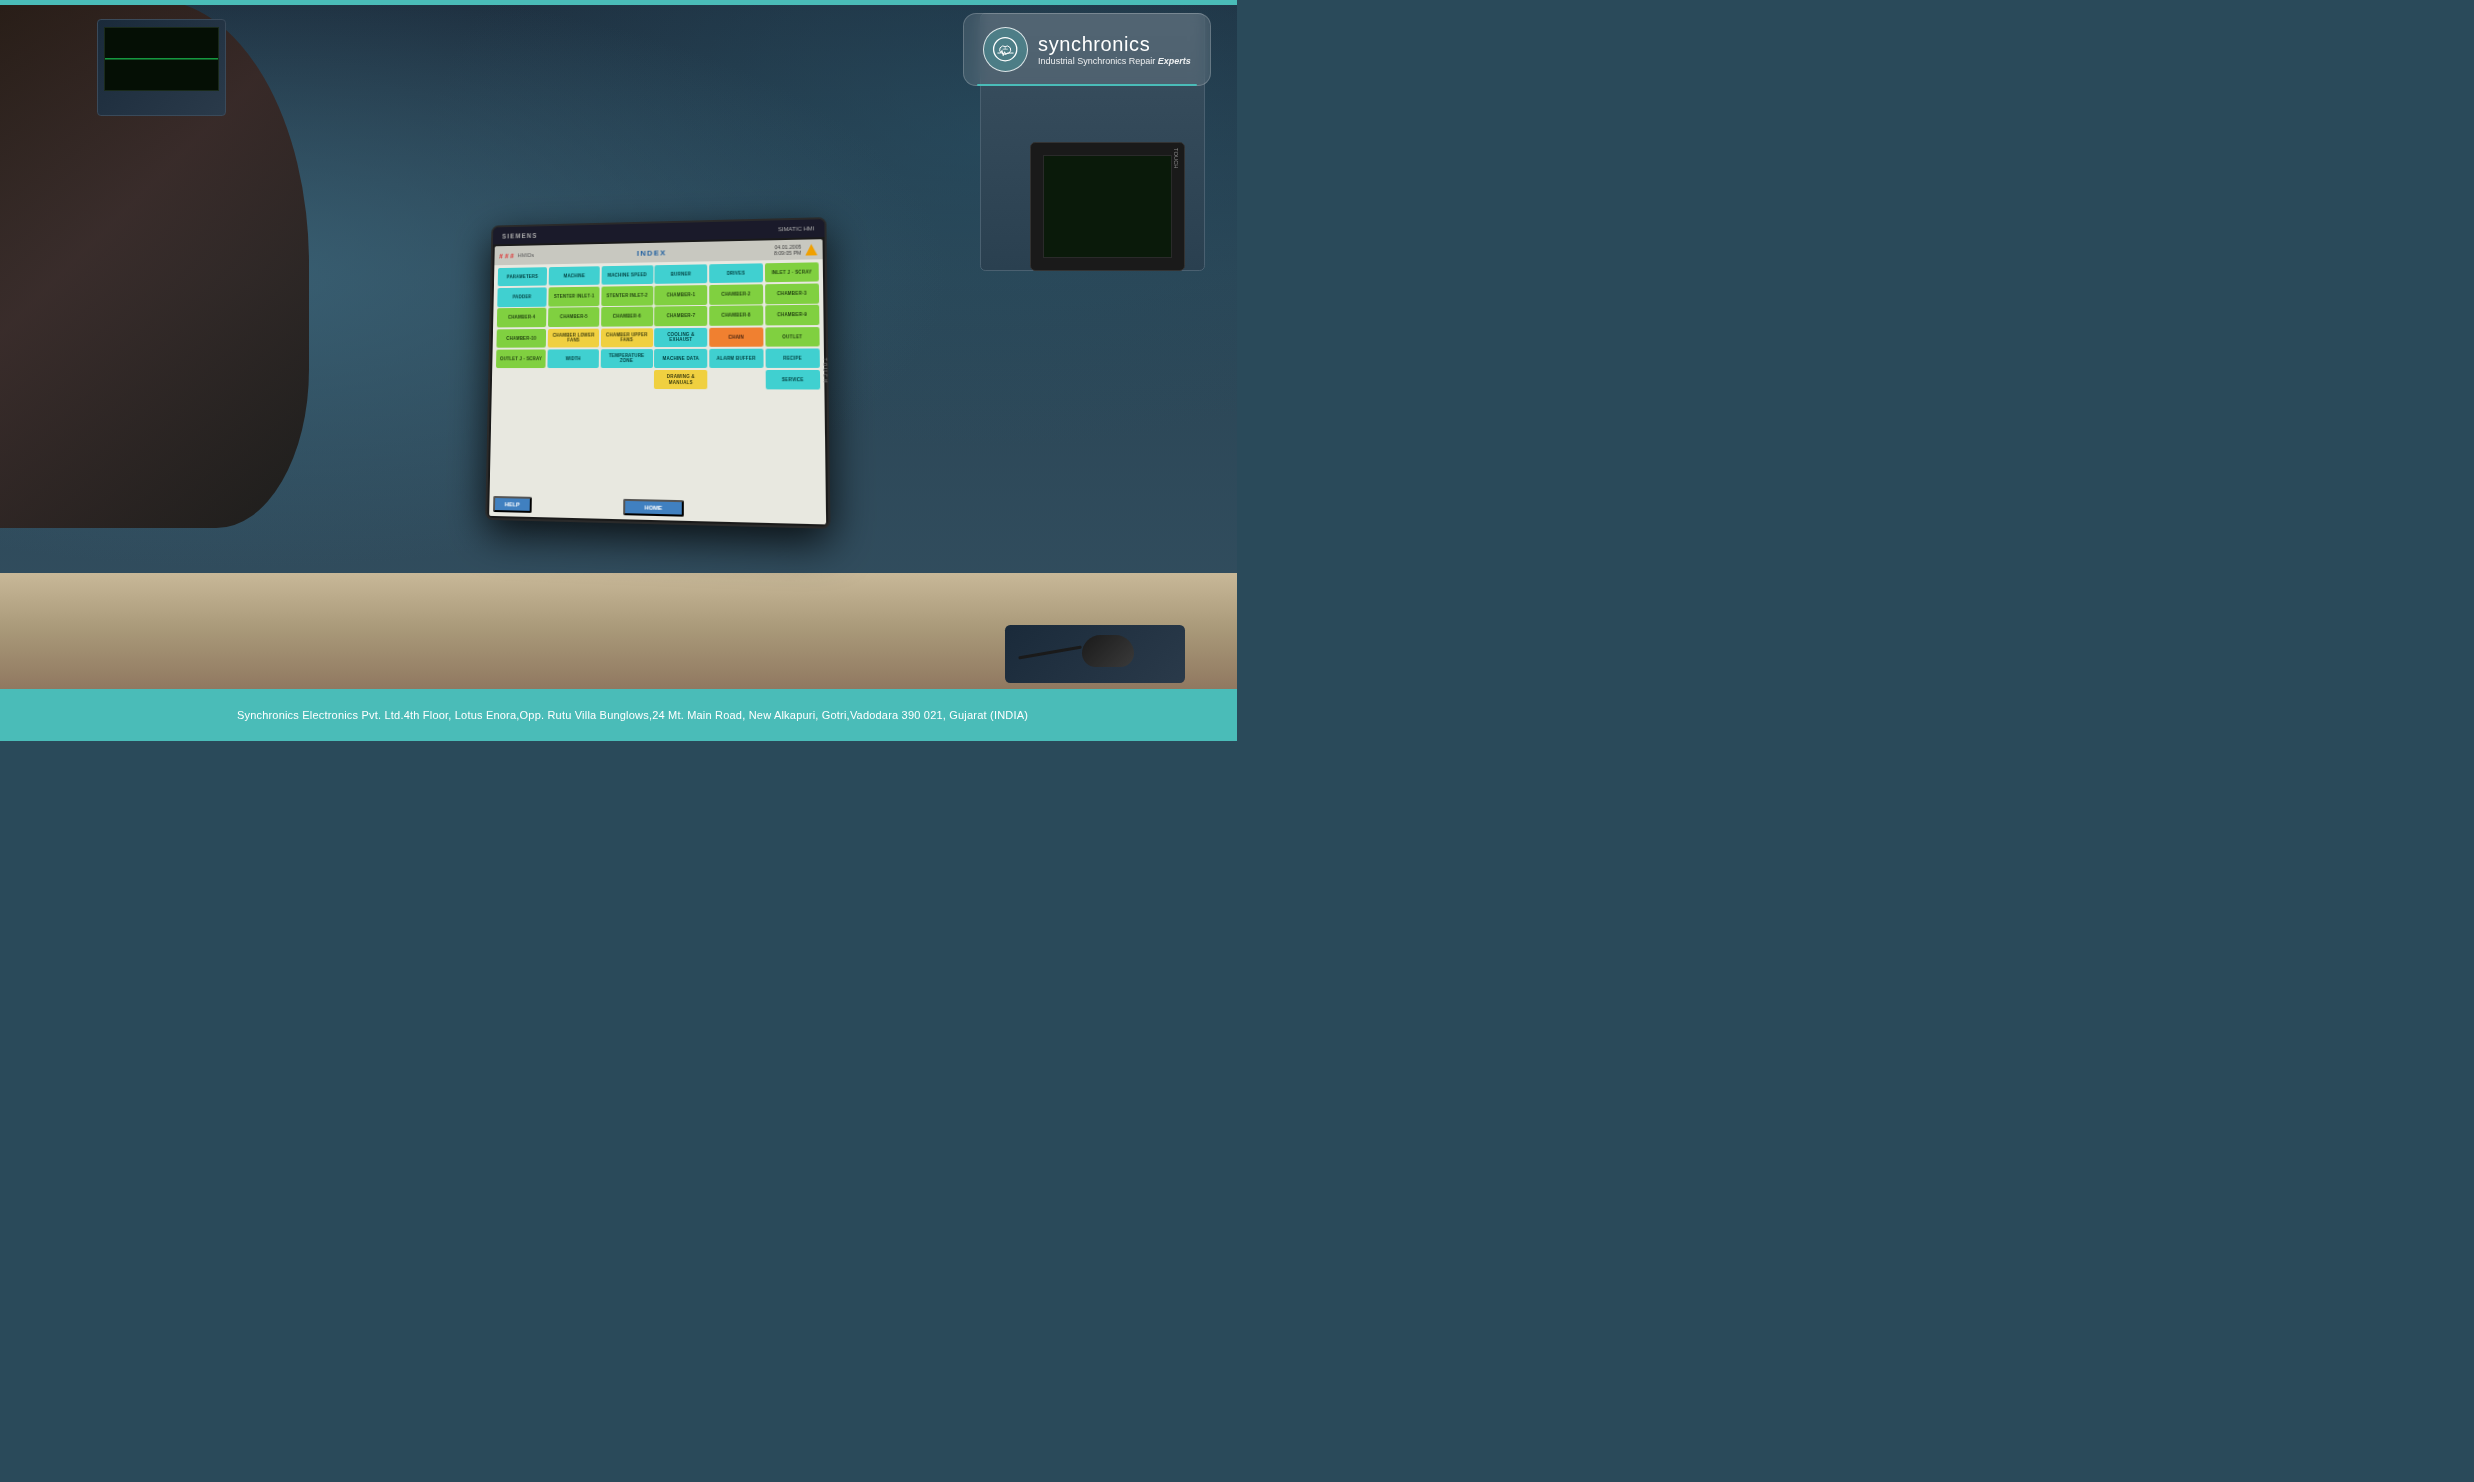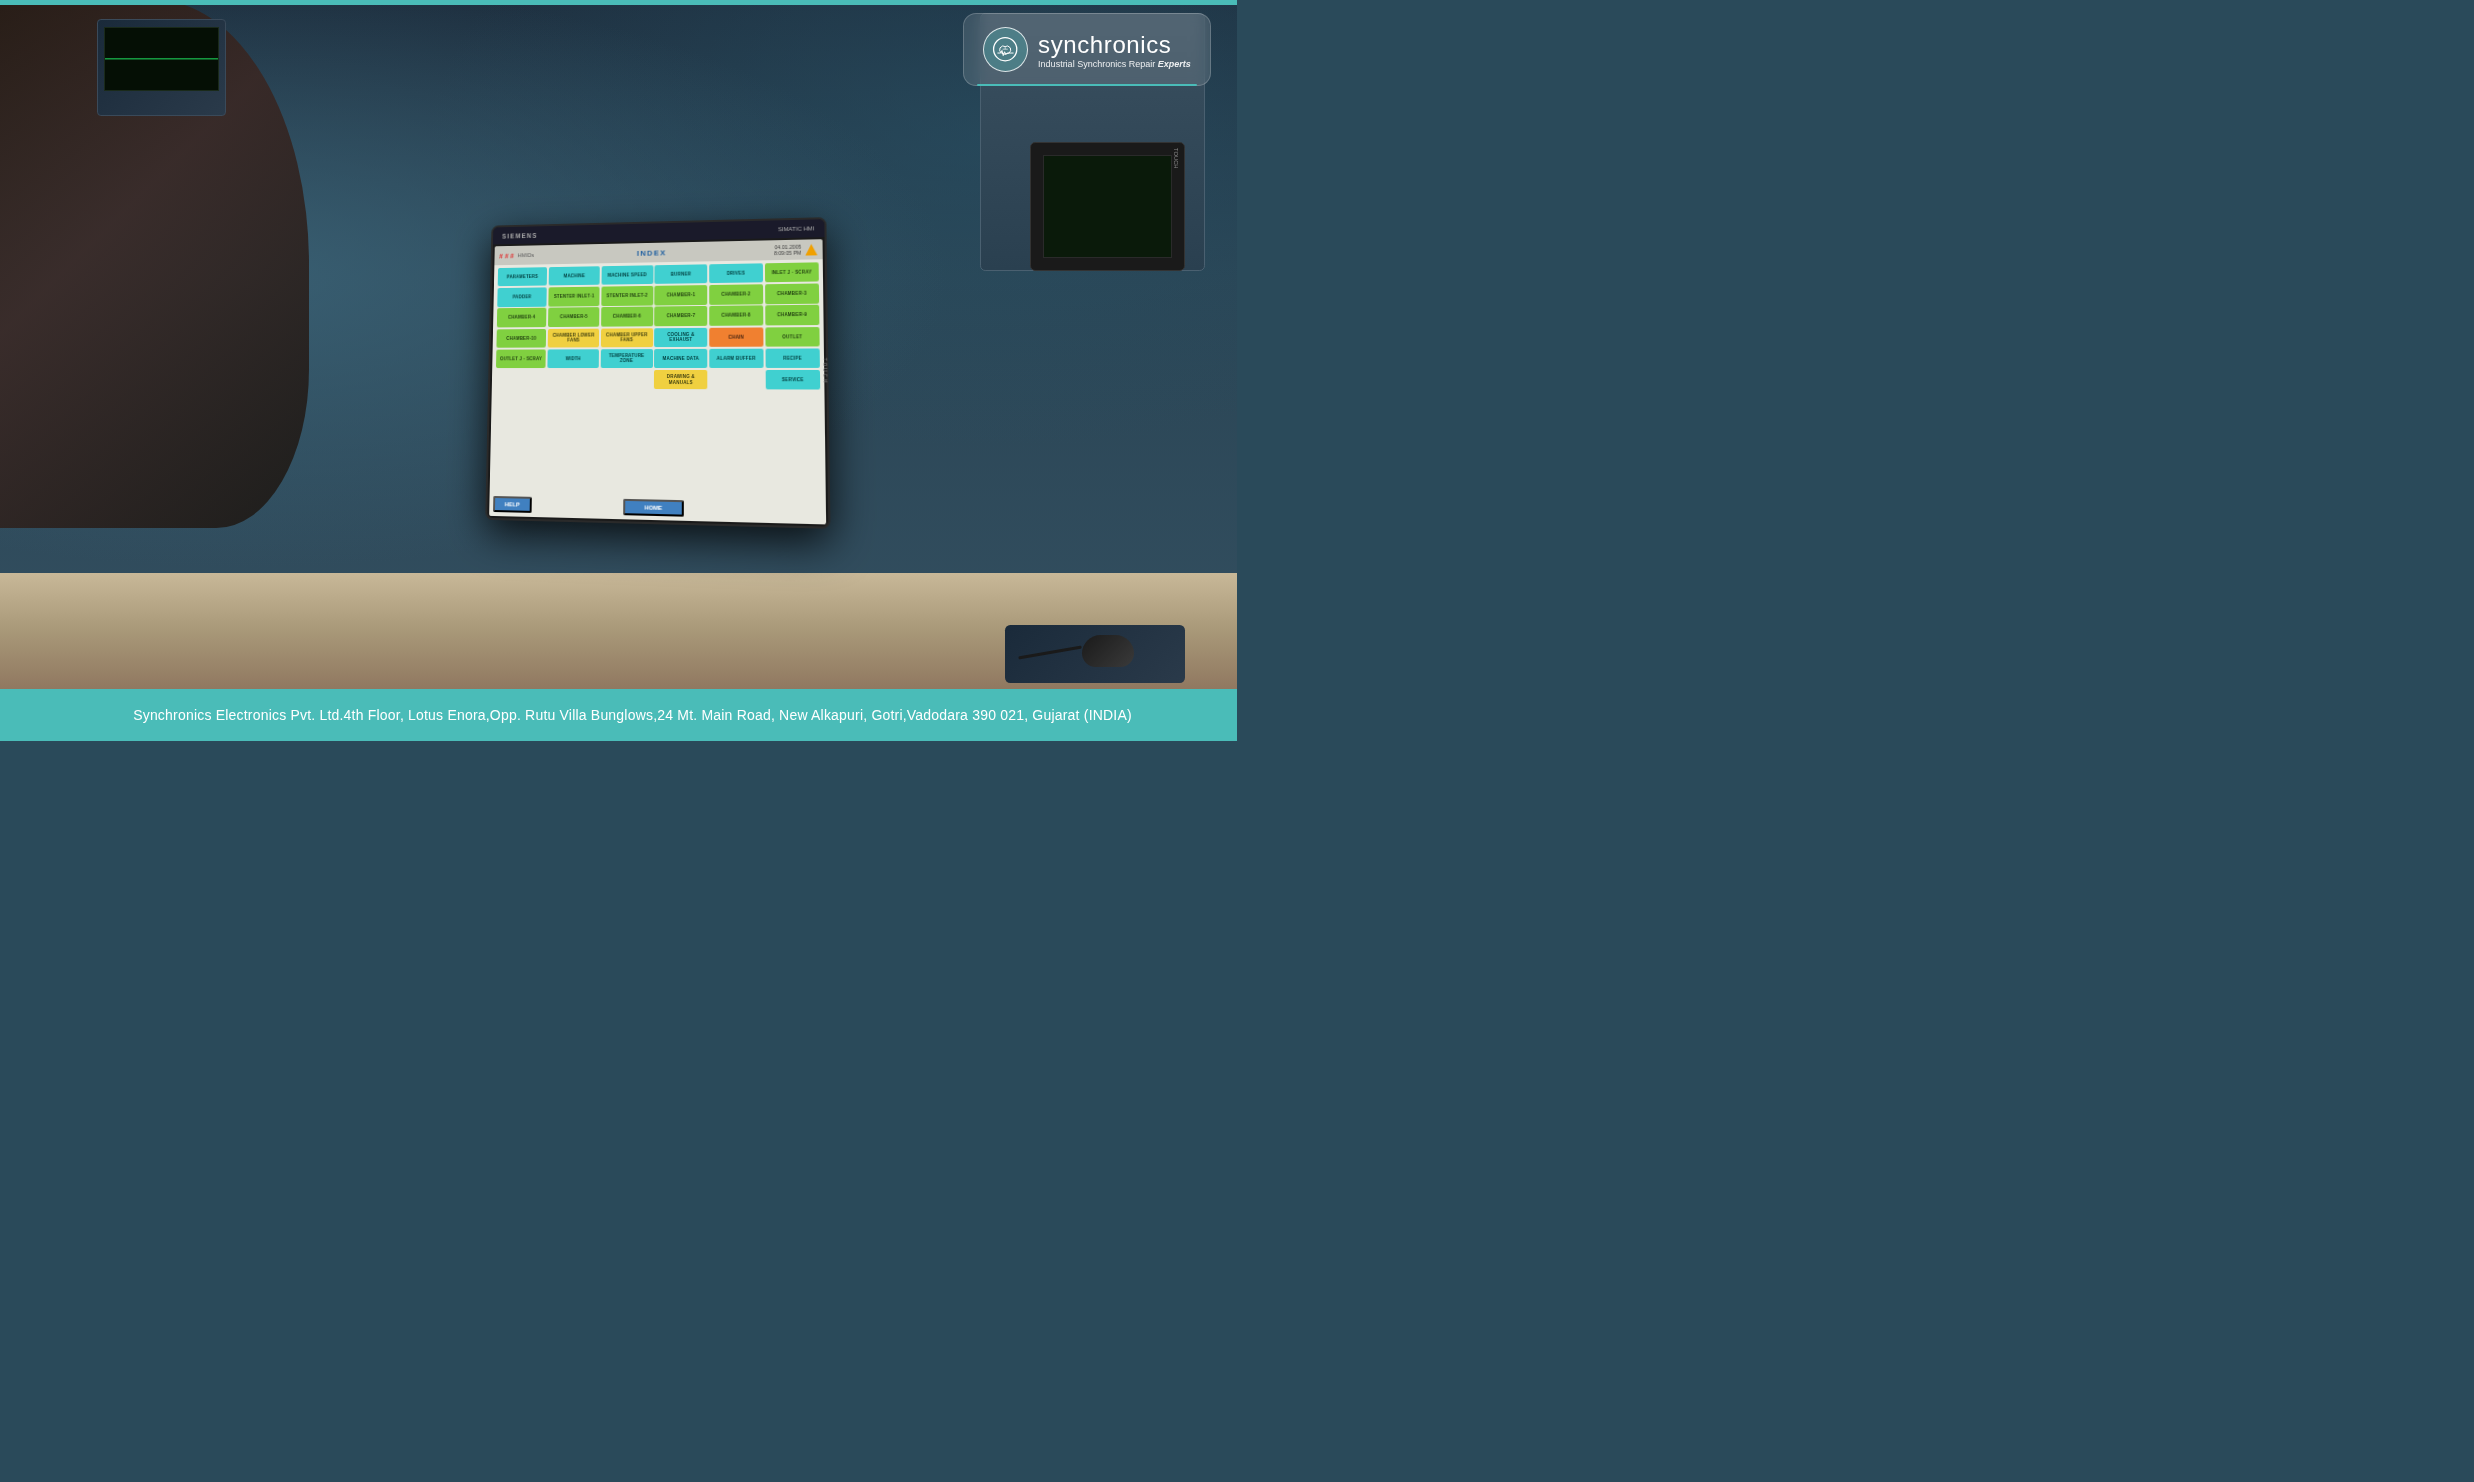--- a/index.html
+++ b/index.html
@@ -100,21 +100,21 @@
       align-items: center;
       justify-content: center;
       background: rgba(74,188,184,0.3);
     }
 
     .logo-text {
       color: white;
     }
 
     .logo-name {
-      font-size: 24px;
+      font-size: 20px;
       font-weight: 300;
       letter-spacing: 0.6px;
     }
 
     .logo-tagline {
       font-size: 9px;
       font-weight: 300;
       color: rgba(255,255,255,0.9);
     }
 
@@ -398,21 +398,21 @@
       height: 52px;
       background: #4abcb8;
       display: flex;
       align-items: center;
       justify-content: center;
       z-index: 20;
     }
 
     .footer-text {
       color: white;
-      font-size: 14px;
+      font-size: 11px;
       font-weight: 400;
       text-align: center;
       letter-spacing: 0.2px;
       padding-left: 28px;
     }
 
     
     .hmi-wrapper {
       position: absolute;
       left: 232px;

